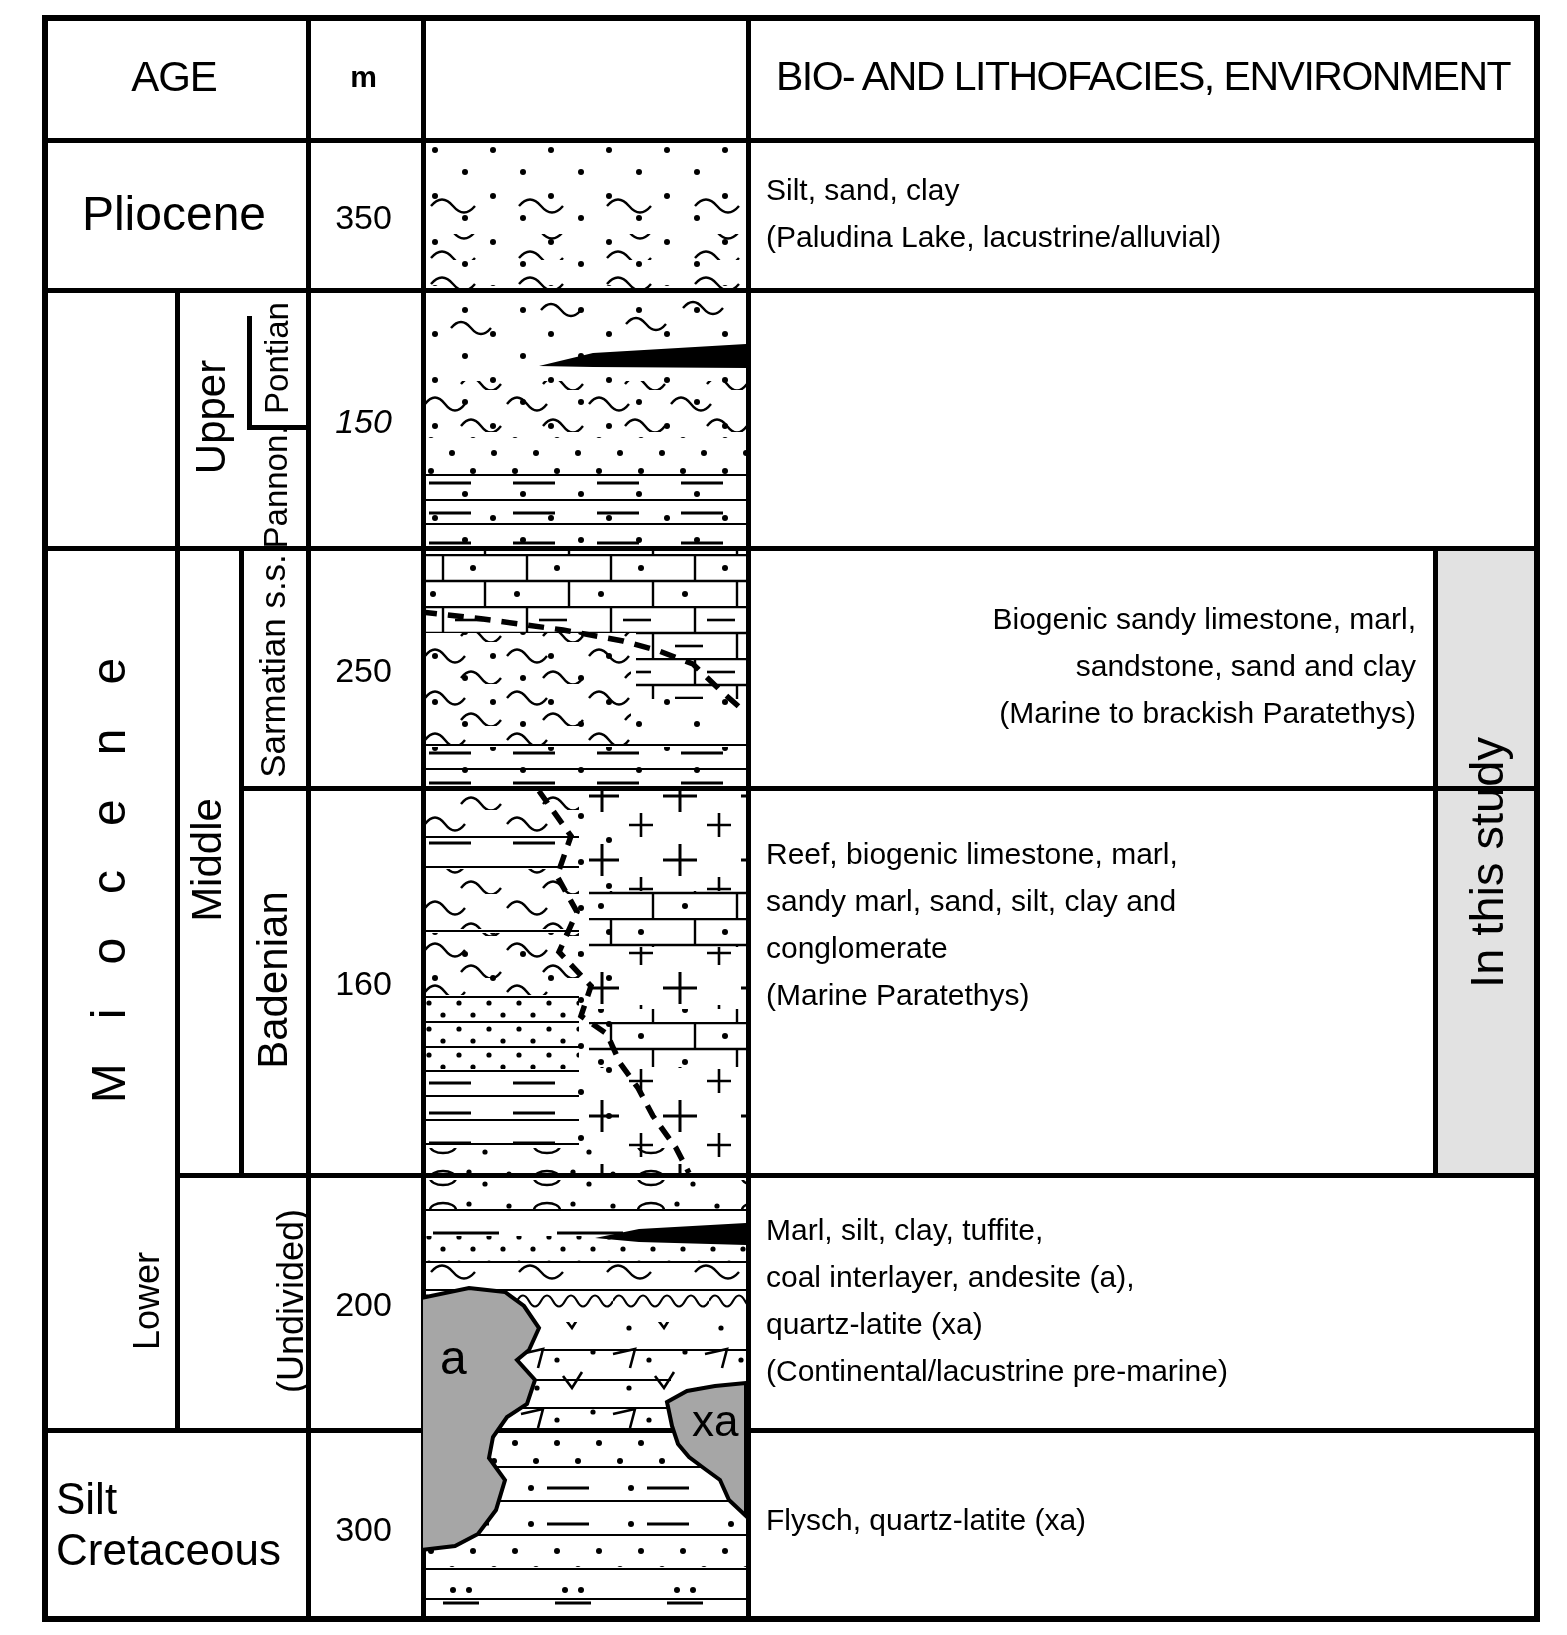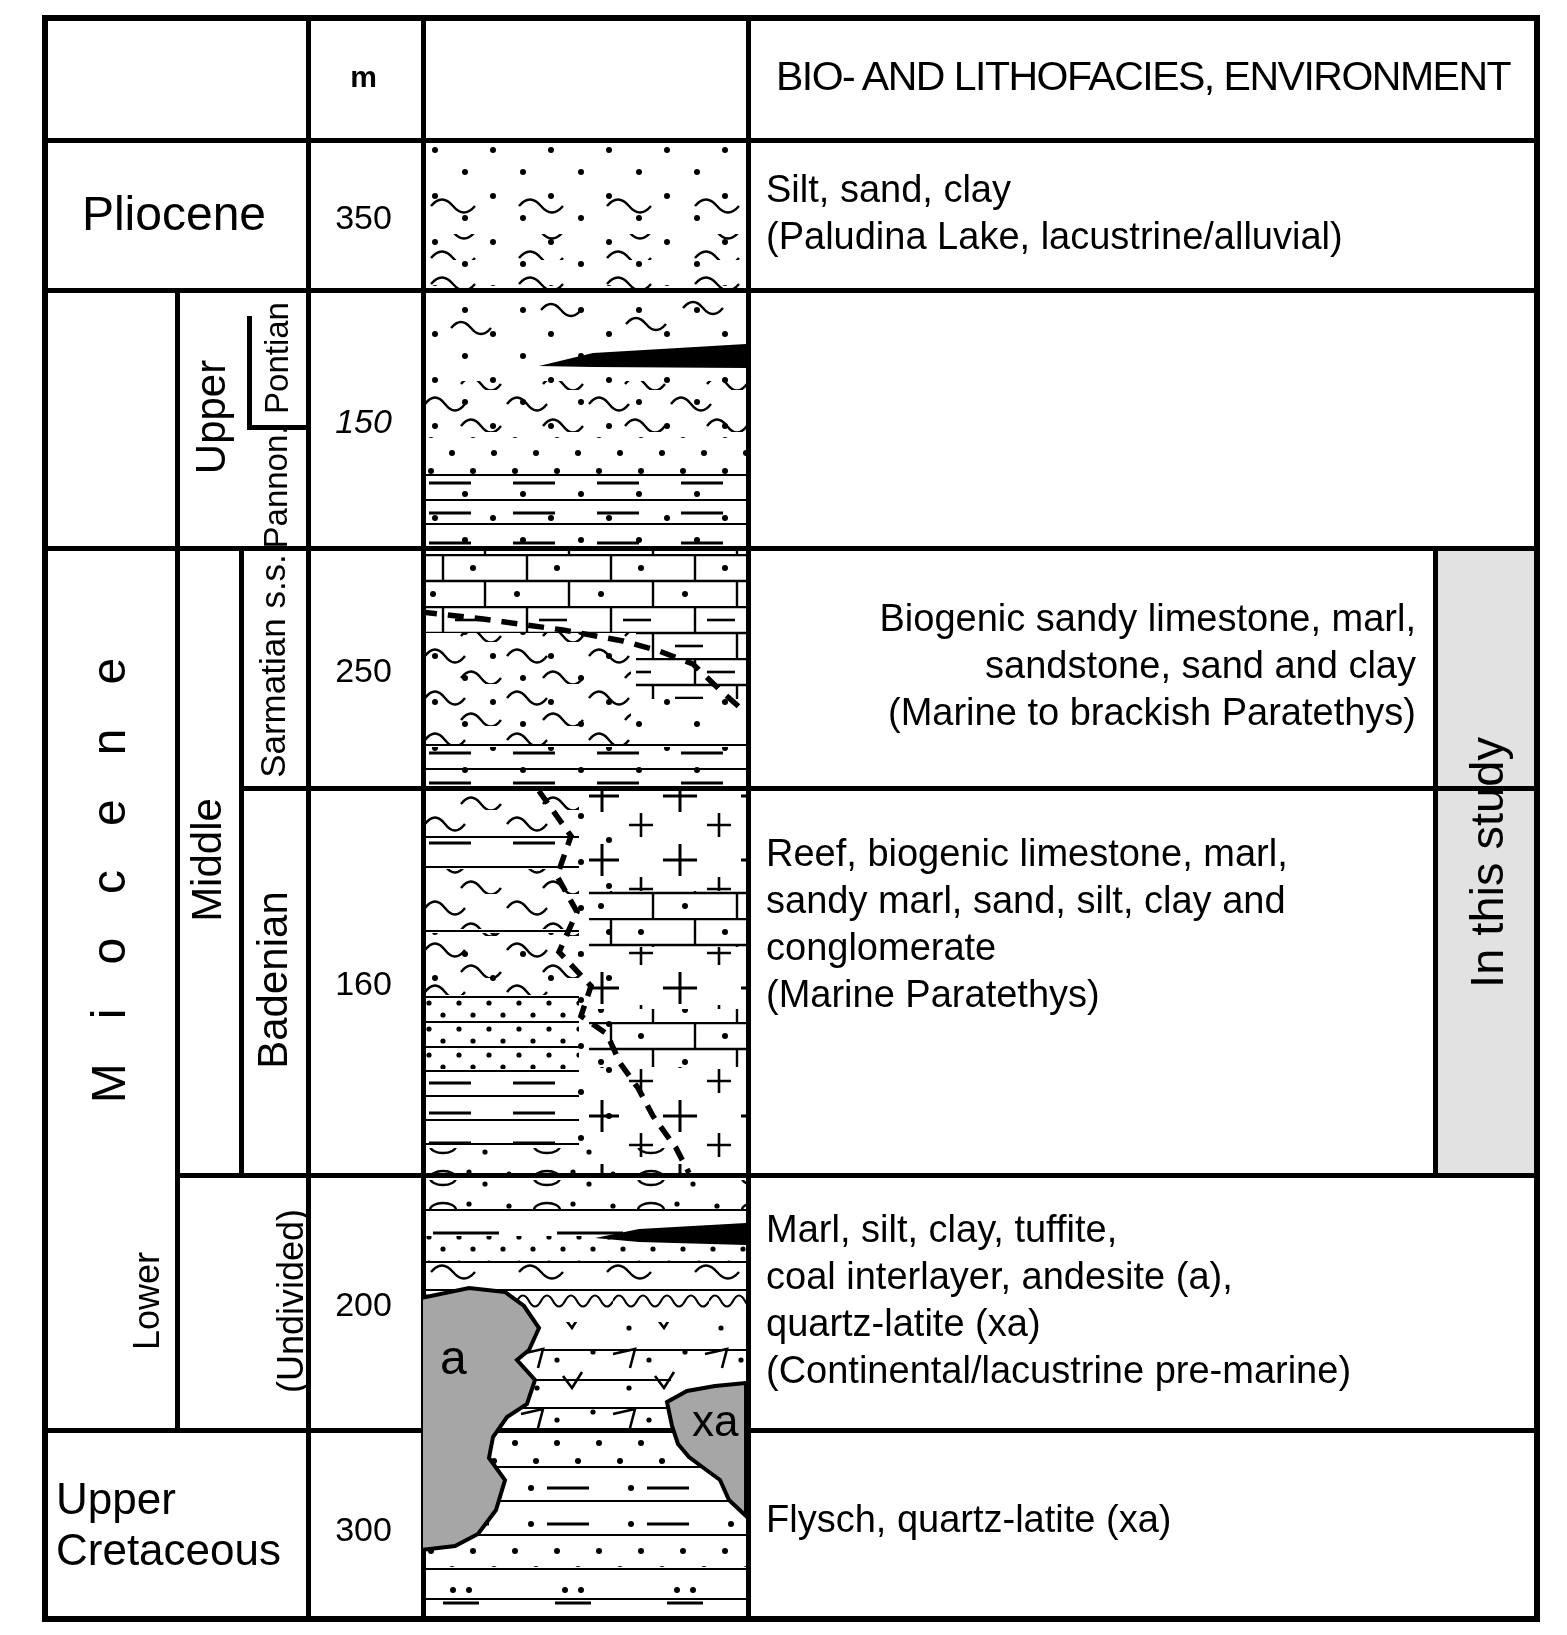--- a/index.html
+++ b/index.html
@@ -1,21 +1,21 @@
 <!DOCTYPE html>
 <html><head>
 <meta charset="utf-8">
 <style>
   html,body{margin:0;padding:0;background:#ffffff;}
   #canvas{position:relative;width:1567px;height:1635px;background:#ffffff;
           font-family:"Liberation Sans", sans-serif;color:#000;overflow:hidden;}
   .ln{position:absolute;background:#000;z-index:2;}
   .cell{position:absolute;display:flex;align-items:center;justify-content:center;z-index:3;}
   .rot{transform:rotate(-90deg);white-space:nowrap;display:inline-block;}
-  .facies{position:absolute;left:766px;width:760px;font-size:38px;line-height:47px;
+  .facies{position:absolute;left:766px;width:760px;font-size:30px;line-height:47px;
           white-space:pre-line;z-index:3;letter-spacing:0px;}
   .mval{position:absolute;left:306px;width:115px;text-align:center;font-size:34px;z-index:3;}
   .hdr{font-size:42px;letter-spacing:-1px;}
   #outer{position:absolute;left:42px;top:15px;width:1498px;height:1607px;
          border:6px solid #000;box-sizing:border-box;z-index:2;}
   .graphic{position:absolute;left:421px;top:138px;z-index:1;}
   .graphic2{position:absolute;left:421px;top:138px;z-index:4;}
   .intr-label{position:absolute;z-index:5;font-size:48px;}
 </style>
 </head>
@@ -163,20 +163,21 @@
   <div class="ln" style="left:1433px;top:546px;width:5px;height:632px;"></div>
   <div class="ln" style="left:247px;top:316px;width:5px;height:111px;"></div>
   <div class="ln" style="left:42px;top:138px;width:1498px;height:5px;"></div>
   <div class="ln" style="left:42px;top:288px;width:1498px;height:5px;"></div>
   <div class="ln" style="left:42px;top:546px;width:1498px;height:5px;"></div>
   <div class="ln" style="left:239px;top:786px;width:1301px;height:5px;"></div>
   <div class="ln" style="left:175px;top:1173px;width:1365px;height:5px;"></div>
   <div class="ln" style="left:42px;top:1428px;width:1498px;height:5px;"></div>
   <div class="ln" style="left:247px;top:425px;width:59px;height:5px;"></div>
 
+  <div class="cell hdr" style="left:42px;top:15px;width:264px;height:123px;">AGE</div>
   <div class="cell" style="left:306px;top:15px;width:115px;height:123px;font-size:30px;font-weight:600;">m</div>
   <div class="cell" style="left:746px;top:15px;width:794px;height:123px;font-size:41px;letter-spacing:-1.5px;">BIO- AND LITHOFACIES, ENVIRONMENT</div>
 
   <div class="cell" style="left:42px;top:138px;width:264px;height:150px;font-size:48px;">Pliocene</div>
 
   <div class="cell" style="left:42px;top:288px;width:133px;height:1140px;">
     <span class="rot" style="font-size:48px;letter-spacing:44px;">Miocene</span>
   </div>
 
   <div class="cell" style="left:175px;top:288px;width:72px;height:258px;">
@@ -197,21 +198,21 @@
   </div>
   <div class="cell" style="left:239px;top:786px;width:67px;height:387px;">
     <span class="rot" style="font-size:42px;">Badenian</span>
   </div>
 
   <div class="cell" style="left:175px;top:1173px;width:131px;height:255px;gap:2px;">
     <span class="rot" style="font-size:36px;">Lower</span>
     <span class="rot" style="font-size:36px;">(Undivided)</span>
   </div>
 
-  <div class="cell" style="left:42px;top:1428px;width:264px;height:194px;justify-content:flex-start;padding-left:14px;box-sizing:border-box;font-size:44px;line-height:1.15;">Upper Cretaceous</div>
+  <div class="cell" style="left:42px;top:1428px;width:264px;height:194px;justify-content:flex-start;padding-left:14px;box-sizing:border-box;font-size:44px;line-height:1.15;">Silt Cretaceous</div>
 
   <div class="mval" style="top:198px;">350</div>
   <div class="mval" style="top:402px;font-style:italic;">150</div>
   <div class="mval" style="top:651px;">250</div>
   <div class="mval" style="top:964px;">160</div>
   <div class="mval" style="top:1285px;">200</div>
   <div class="mval" style="top:1510px;">300</div>
 
   <div class="facies" style="top:166px;">Silt, sand, clay
 (Paludina Lake, lacustrine/alluvial)</div>

